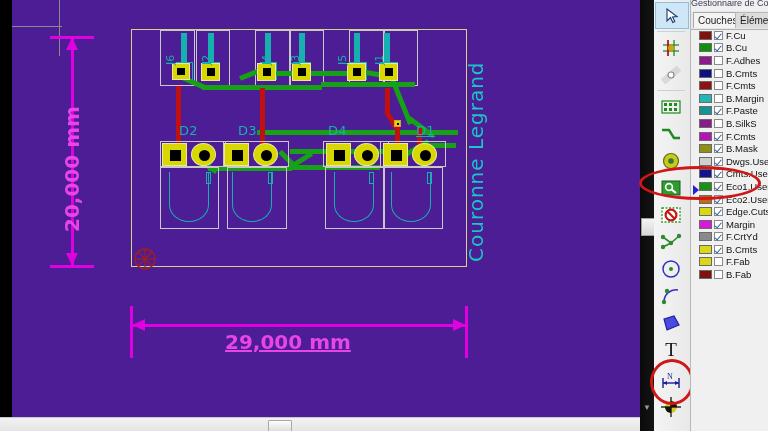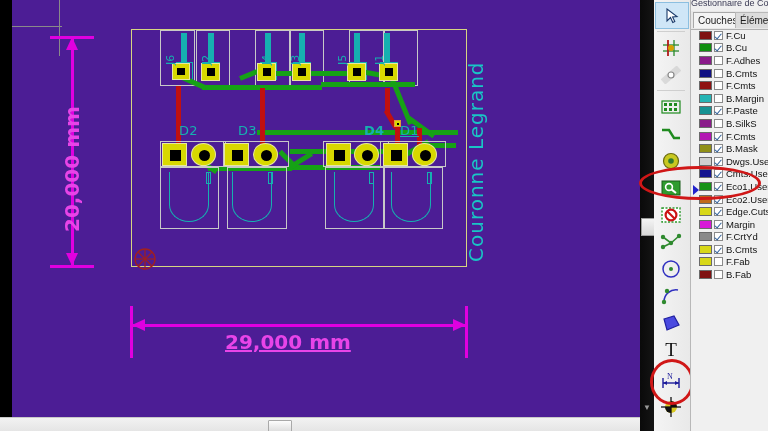--- a/index.html
+++ b/index.html
@@ -248,22 +248,22 @@
         <div class="hole" style="left:7px;top:6px;width:11px;height:11px;"></div>
       </div>
     <div class="pad-rd" style="left:400px;top:143px;width:25px;height:23px;">
         <div class="hole" style="left:7px;top:6px;width:11px;height:11px;"></div>
       </div>
     <div class="led" style="left:379px;top:172px;width:40px;height:50px;"></div>
     <div class="led-tab" style="left:415px;top:172px;width:5px;height:12px;"></div>
 
     <div class="ref" style="left:167px;top:123px;">D2</div>
     <div class="ref" style="left:226px;top:123px;">D3</div>
-    <div class="ref" style="left:352px;top:123px;font-weight:bold;">D4</div>
-    <div class="ref" style="left:388px;top:123px;text-decoration:underline;">D1</div>
+    <div class="ref" style="left:316px;top:123px;">D4</div>
+    <div class="ref" style="left:404px;top:123px;text-decoration:underline;">D1</div>
 
     <div class="ref-rot" style="left:152px;top:65px;">J6</div>
     <div class="ref-rot" style="left:188px;top:65px;">J2</div>
     <div class="ref-rot" style="left:248px;top:65px;">J4</div>
     <div class="ref-rot" style="left:277px;top:65px;">J3</div>
     <div class="ref-rot" style="left:324px;top:65px;">J5</div>
     <div class="ref-rot" style="left:361px;top:65px;">J1</div>
 
     <div id="side-text">Couronne Legrand</div>
 

